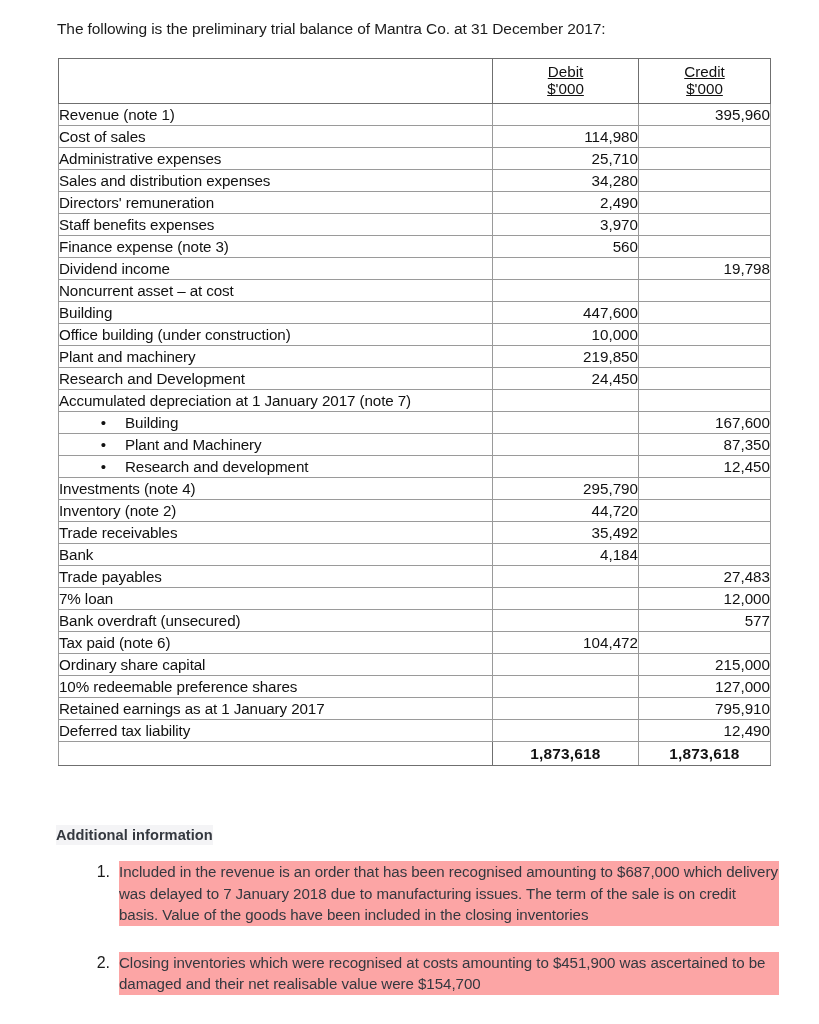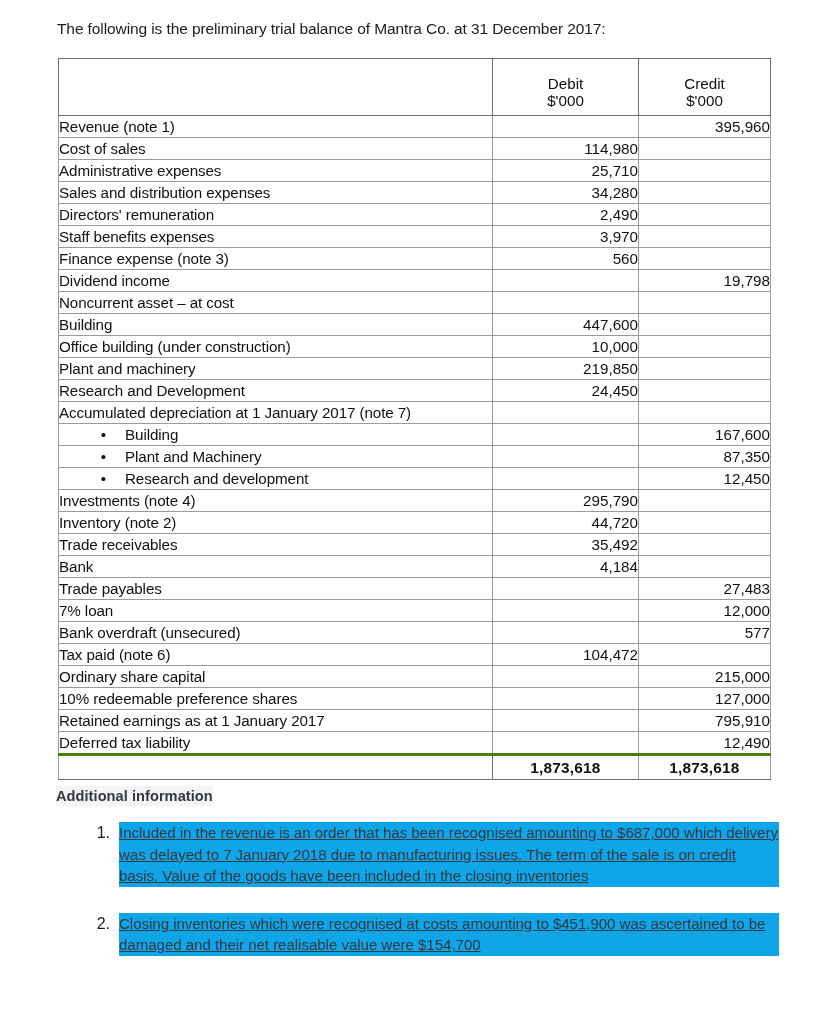--- a/index.html
+++ b/index.html
@@ -56,22 +56,23 @@
     height: 21px;
     vertical-align: middle;
     line-height: 17px;
   }
   table.tb th.hdr {
     border: 1px solid #6f6f6f;
     height: 42px;
     font-weight: normal;
     text-align: center;
     font-size: 15.2px;
-    padding: 12px 0 2px 0;
+    padding: 0 0 2px 0;
     color: #111;
+    text-decoration: underline;
   }
   table.tb th.hdr .l1 { display: block; }
   table.tb th.hdr .l2 { display: block; }
   table.tb th.hdr-blank { border: 1px solid #6f6f6f; }
 
   td.desc {
     text-align: left;
     padding-left: 5px;
     white-space: nowrap;
     letter-spacing: -0.1px;
@@ -94,37 +95,37 @@
     text-align: right;
     padding-right: 0;
   }
   td.desc.bullet .btext {
     display: inline-block;
     padding-left: 19px;
   }
 
   
   tr.total td {
-    border-top: 3px solid #4d7c0f;
+    border-top: 1px solid #4d7c0f;
     border-bottom: 1px solid #6f6f6f;
     height: 23px;
     font-weight: bold;
   }
   tr.total td.t-num {
     text-align: center;
     font-size: 15.4px;
     letter-spacing: 0.2px;
   }
   tr.total td.t-blank { border-right: 1px solid #6f6f6f; }
 
   
   .addl {
     position: absolute;
     left: 56px;
-    top: 786px;
+    top: 825px;
     width: 720px;
   }
   .addl-title {
     font-size: 14.6px;
     font-weight: bold;
     color: #34383f;
     background: #f4f4f6;
     display: inline-block;
     line-height: 20px;
     letter-spacing: 0.05px;
@@ -149,23 +150,22 @@
     left: 30px;
     top: 0;
     width: 24px;
     text-align: right;
     color: #1b1b1b;
     font-size: 16px;
     line-height: 21.5px;
   }
   ol.notes > li .ntext {
     display: block;
-    background: #0ea5e9;
+    background: #fca5a5;
     width: 660px;
-    text-decoration: underline;
   }
 </style>
 </head>
 <body>
 
 <div class="page">
 
   <div class="intro">The following is the preliminary trial balance of Mantra Co. at 31 December 2017:</div>
 
   <div class="tb-wrap">

